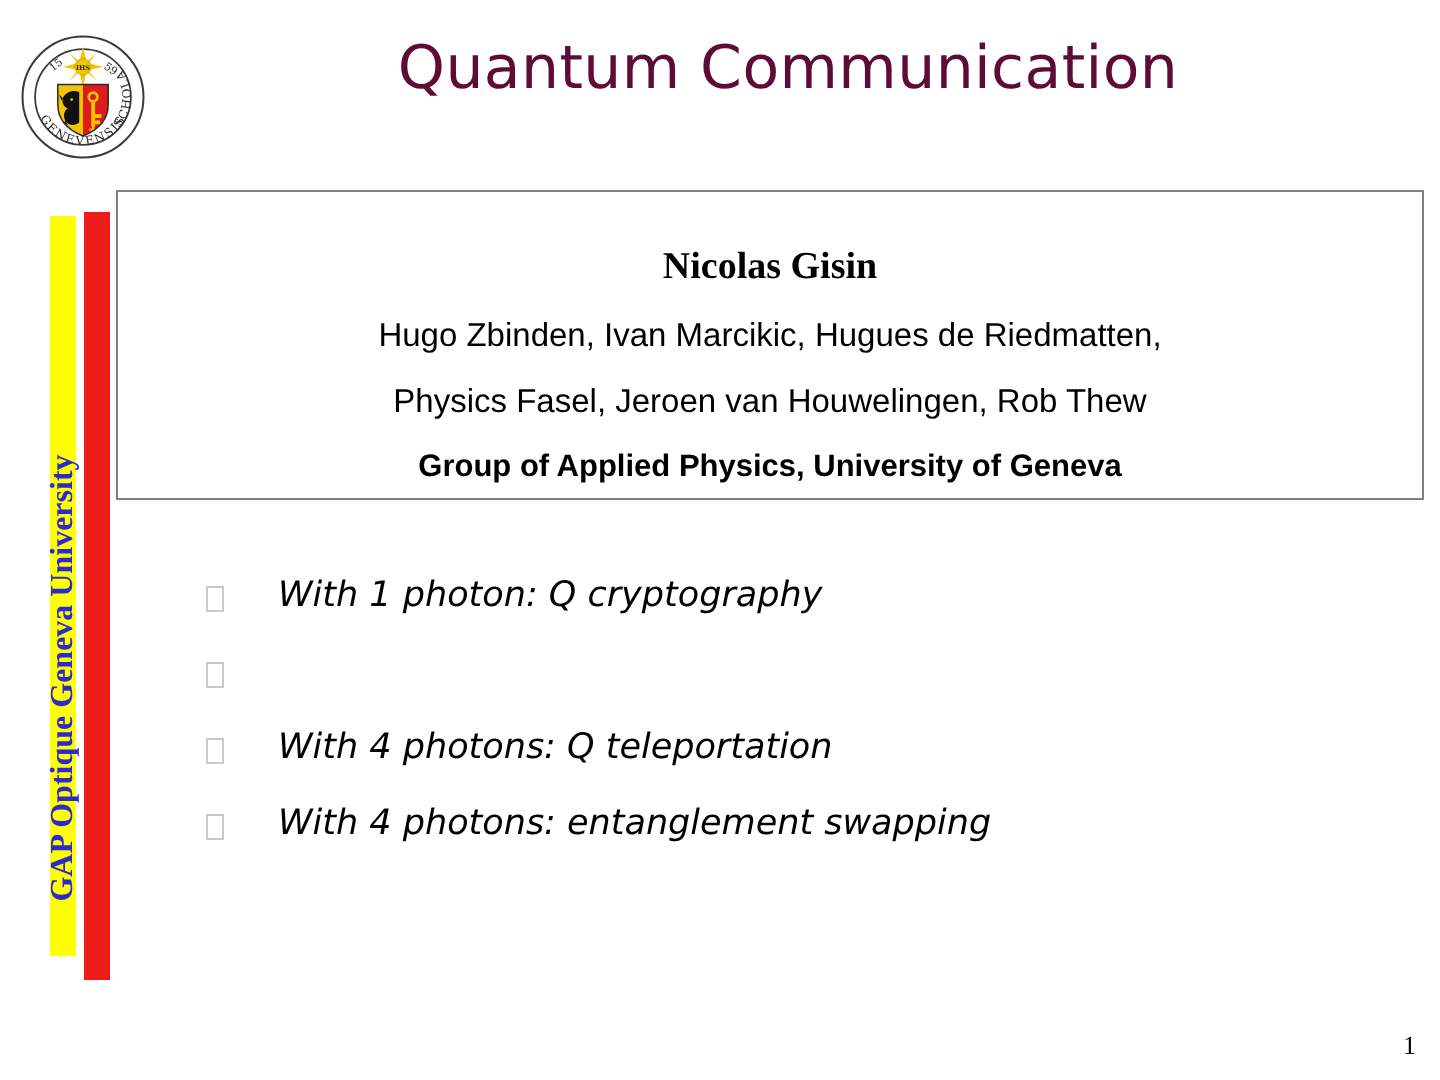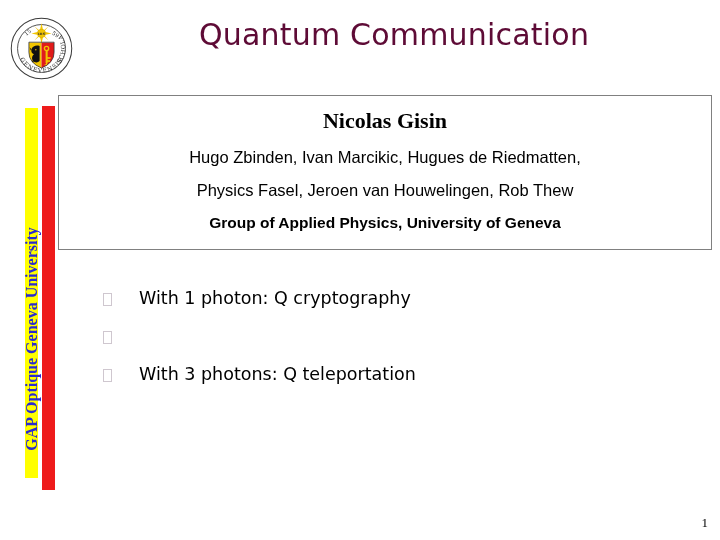--- a/index.html
+++ b/index.html
@@ -92,22 +92,22 @@
     background: #ffffff;
   }
   .author-line {
     text-align: center;
     color: #000000;
     white-space: nowrap;
   }
   #author-name {
     font-family: "Liberation Serif", serif;
     font-weight: bold;
-    font-size: 22px;
-    margin-top: 14px;
+    font-size: 19px;
+    margin-top: 28px;
     line-height: 1.0;
   }
   .coauthors {
     font-family: "Liberation Sans", sans-serif;
     font-weight: 400;
     font-size: 16.5px;
     line-height: 1.0;
   }
   #coauthors-1 { margin-top: 17px; }
   #coauthors-2 { margin-top: 16px; }
@@ -141,20 +141,21 @@
     box-sizing: border-box;
     background: transparent;
   }
   .bullet-text {
     font-family: "DejaVu Sans", sans-serif;
     font-size: 17.5px;
     font-weight: 400;
     color: #000000;
     line-height: 1.15;
     white-space: nowrap;
+    font-style: italic;
   }
 
   
   #page-number {
     position: absolute;
     right: 12px;
     bottom: 9px;
     font-family: "Liberation Serif", serif;
     font-size: 13px;
     color: #000000;
@@ -249,19 +250,23 @@
   <div id="bullet-list">
     <div class="bullet-row">
       <span class="bullet-marker"></span>
       <span class="bullet-text">With 1 photon:  Q cryptography</span>
     </div>
     <div class="bullet-row">
       <span class="bullet-marker"></span>
     </div>
     <div class="bullet-row">
       <span class="bullet-marker"></span>
-      <span class="bullet-text">With 3 photons: Q teleportation</span>
+      <span class="bullet-text">With 4 photons: Q teleportation</span>
+    </div>
+    <div class="bullet-row">
+      <span class="bullet-marker"></span>
+      <span class="bullet-text">With 4 photons: entanglement swapping</span>
     </div>
   </div>
 
   <div id="page-number">1</div>
 
 </div>
 
 </body></html>

